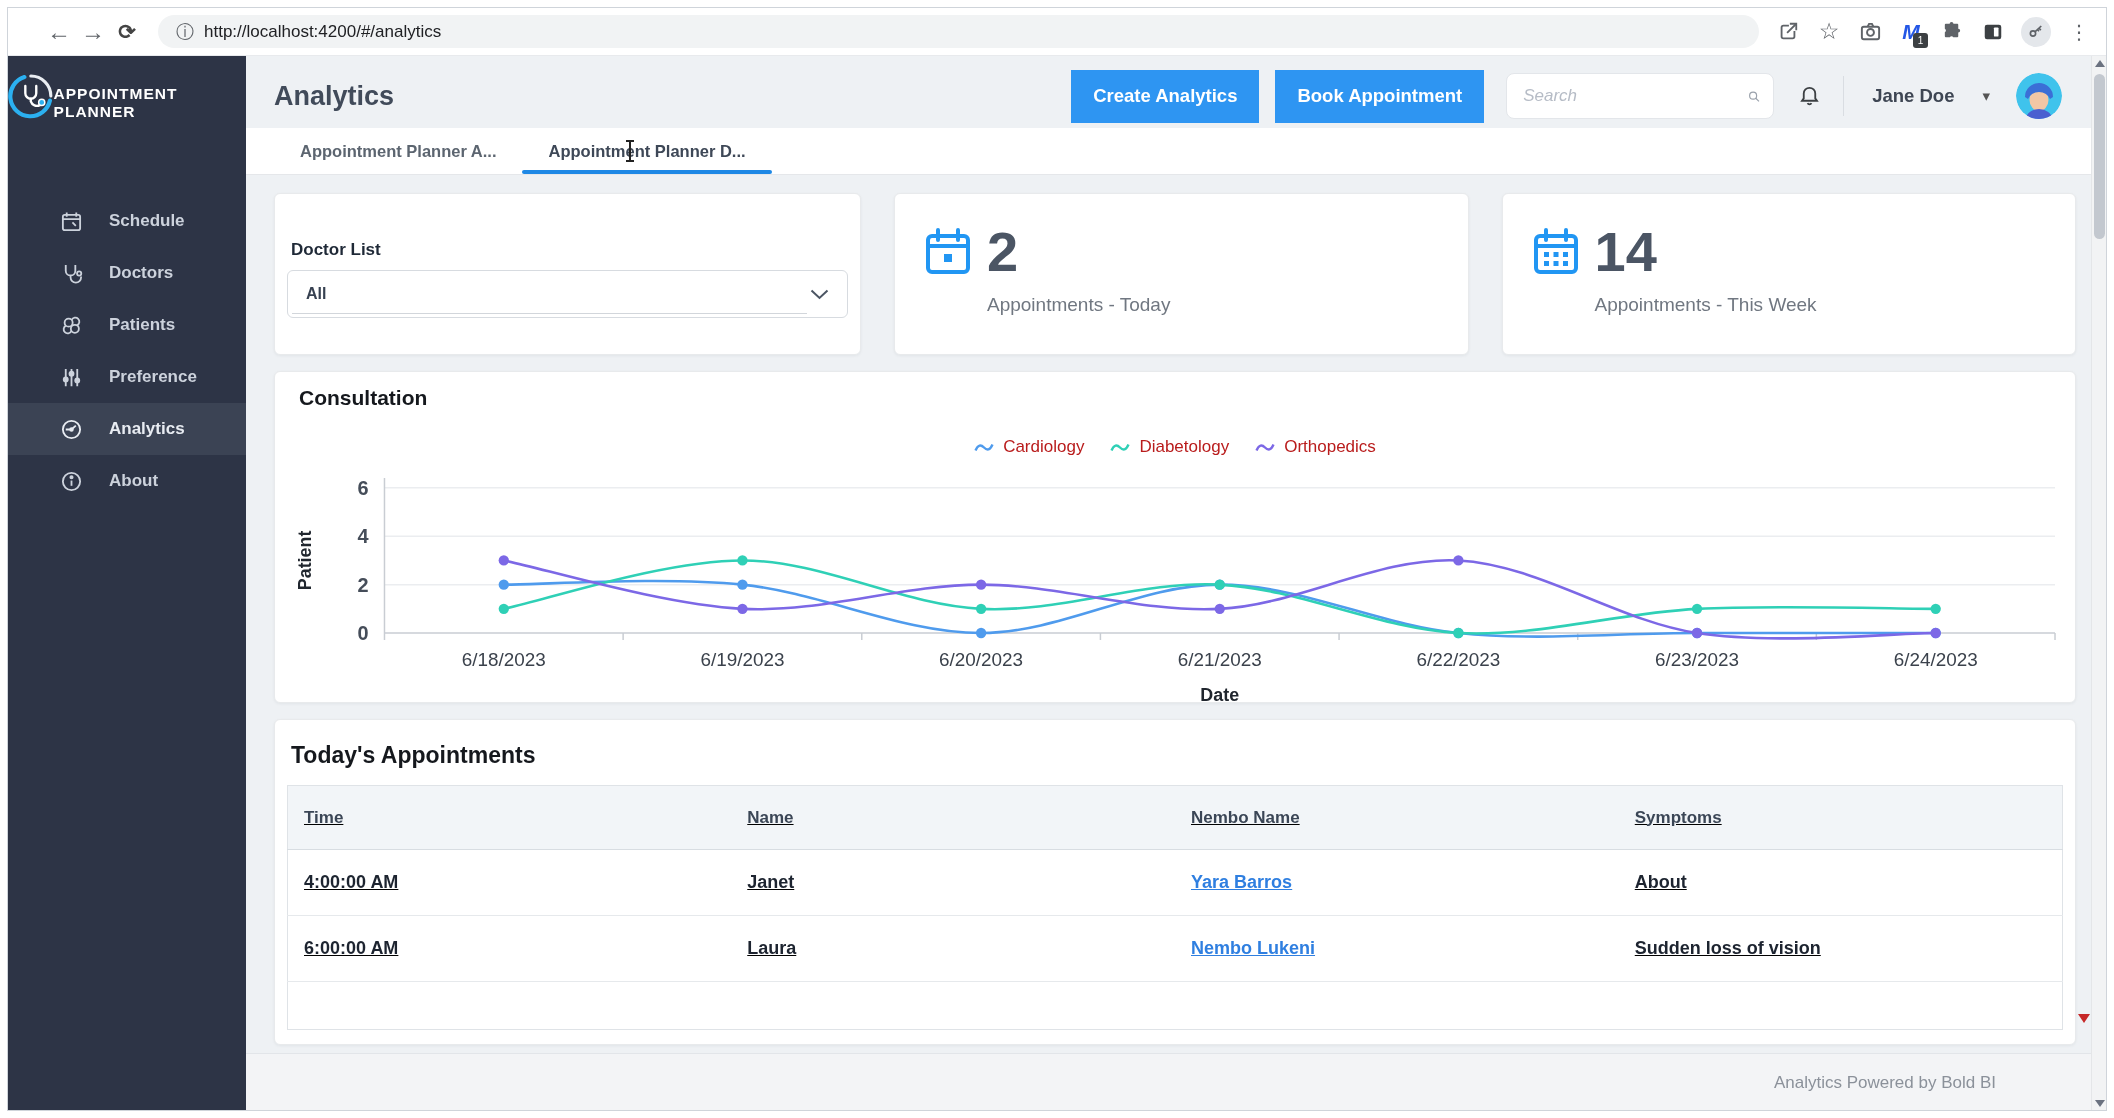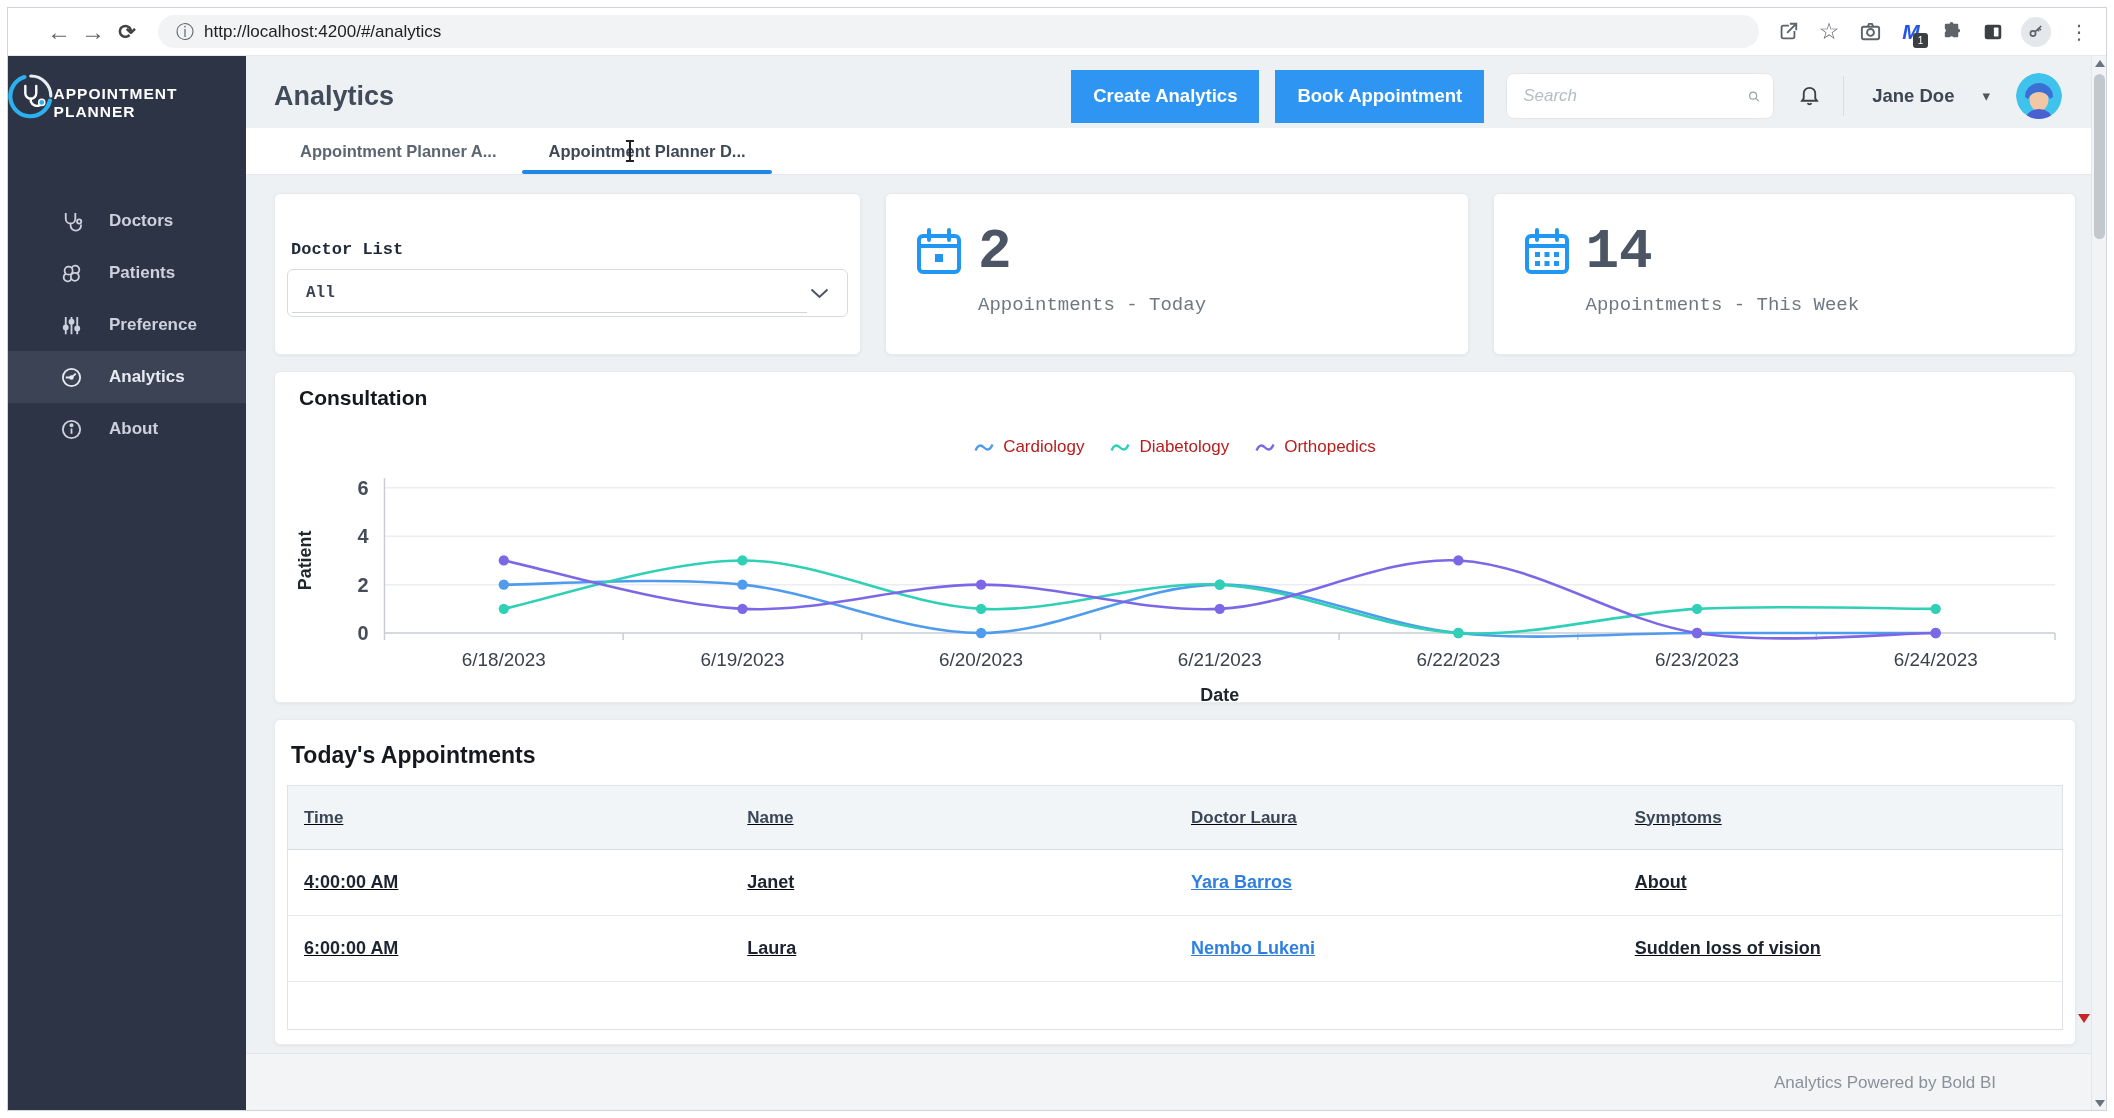--- a/index.html
+++ b/index.html
@@ -50,21 +50,21 @@
   .tab { position:relative; display:flex; align-items:center; padding:4px 26px; font-size:16.5px; font-weight:bold; color:#5c6570; cursor:pointer; }
   .tab.active { color:#3e4857; }
   .tab.active::after { content:""; position:absolute; left:0; right:0; bottom:0; height:4px; background:#1e88e5; border-radius:2px; }
   .text-cursor { position:absolute; left:107px; top:12px; width:2px; height:22px; background:#222; }
   .text-cursor::before,.text-cursor::after { content:""; position:absolute; left:-3px; width:8px; height:2px; background:#222; }
   .text-cursor::before { top:0; } .text-cursor::after { bottom:0; }
 
   .content { padding:18px 30px 0 28px; flex:1; overflow:hidden; }
   .card { background:#fff; border:1px solid #e8eaec; border-radius:6px; box-shadow:0 1px 3px rgba(20,30,50,.06); }
 
-  .cards-row { display:flex; gap:24px; height:162px;font-family:Liberation Mono, monospace; }
+  .cards-row { display:flex; gap:33px; height:162px; }
   .card-doctor { width:587px; padding:0 12px; }
   .field-label { margin:46px 0 10px 4px; font-size:17px; font-weight:bold; color:#1f2937; }
   .select-box { height:48px; border:1.5px solid #d7dbe0; border-radius:6px; display:flex; align-items:center; padding:0 18px; cursor:pointer; position:relative; }
   .select-box::after { content:""; position:absolute; left:4px; right:40px; bottom:3px; height:1px; background:#d2d6db; }
   .select-value { font-size:16px; font-weight:600; color:#374151; flex:1; }
 
   .card-stat { flex:1; padding:0 16px; }
   .stat-top { display:flex; align-items:center; gap:14px; margin:30px 0 0 12px; }
   .stat-num { font-size:56px; font-weight:bold; color:#4b5564; line-height:1; }
   .stat-label { margin:14px 0 0 76px; font-size:19px; color:#707781; }
@@ -155,20 +155,28 @@
         <svg width="50" height="50" viewBox="0 0 50 50">
           <path d="M25 3 A22 22 0 0 1 47 25" stroke="#e9edf2" stroke-width="3.4" fill="none" stroke-linecap="round"></path>
           <path d="M46 30 A22 22 0 1 1 18 4.2" stroke="#2bb0f0" stroke-width="4.6" fill="none" stroke-linecap="round"></path>
           <path d="M19 14v8a6 6 0 0 0 12 0v-8" stroke="#fff" stroke-width="2.6" fill="none" stroke-linecap="round"></path>
           <path d="M25 28v3a7 7 0 0 0 10 4" stroke="#fff" stroke-width="2.6" fill="none" stroke-linecap="round"></path>
           <circle cx="37" cy="32" r="3.4" fill="#2bb0f0" stroke="#fff" stroke-width="1.6"></circle>
         </svg>
         <div class="brand">APPOINTMENT PLANNER</div>
       </div>
       <nav class="nav">
+        <div class="nav-item">
+          <svg width="23" height="23" viewBox="0 0 24 24" fill="none" stroke="currentColor" stroke-width="1.9">
+              <rect x="3" y="5" width="18" height="16" rx="2"></rect>
+              <path d="M7 2.5V7M17 2.5V7M3 9.5h18"></path>
+              <path d="M13 13l3.5 3.5"></path>
+            </svg>
+          <span>Schedule</span>
+        </div>
         <div class="nav-item">
           <svg width="23" height="23" viewBox="0 0 24 24" fill="none" stroke="currentColor" stroke-width="1.9">
               <path d="M6 3v6a5 5 0 0 0 10 0V3"></path>
               <path d="M11 14v2a5.5 5.5 0 0 0 11 0v-1"></path>
               <circle cx="20" cy="12" r="2.2"></circle>
             </svg>
           <span>Doctors</span>
         </div>
         <div class="nav-item">
           <svg width="23" height="23" viewBox="0 0 24 24" fill="none" stroke="currentColor" stroke-width="1.9">
@@ -373,21 +381,21 @@
           </div>
         </div>
 
         <div class="card table-card">
           <div class="table-title">Today's Appointments</div>
           <table class="appt">
             <thead>
               <tr>
                 <th style="width:25%">Time</th>
                 <th style="width:25%">Name</th>
-                <th style="width:25%">Doctor Laura</th>
+                <th style="width:25%">Nembo Name</th>
                 <th>Symptoms</th>
               </tr>
             </thead>
             <tbody>
               <tr>
                 <td>4:00:00 AM</td>
                 <td>Janet</td>
                 <td><a class="doc-link">Yara Barros</a></td>
                 <td>About</td>
               </tr>

